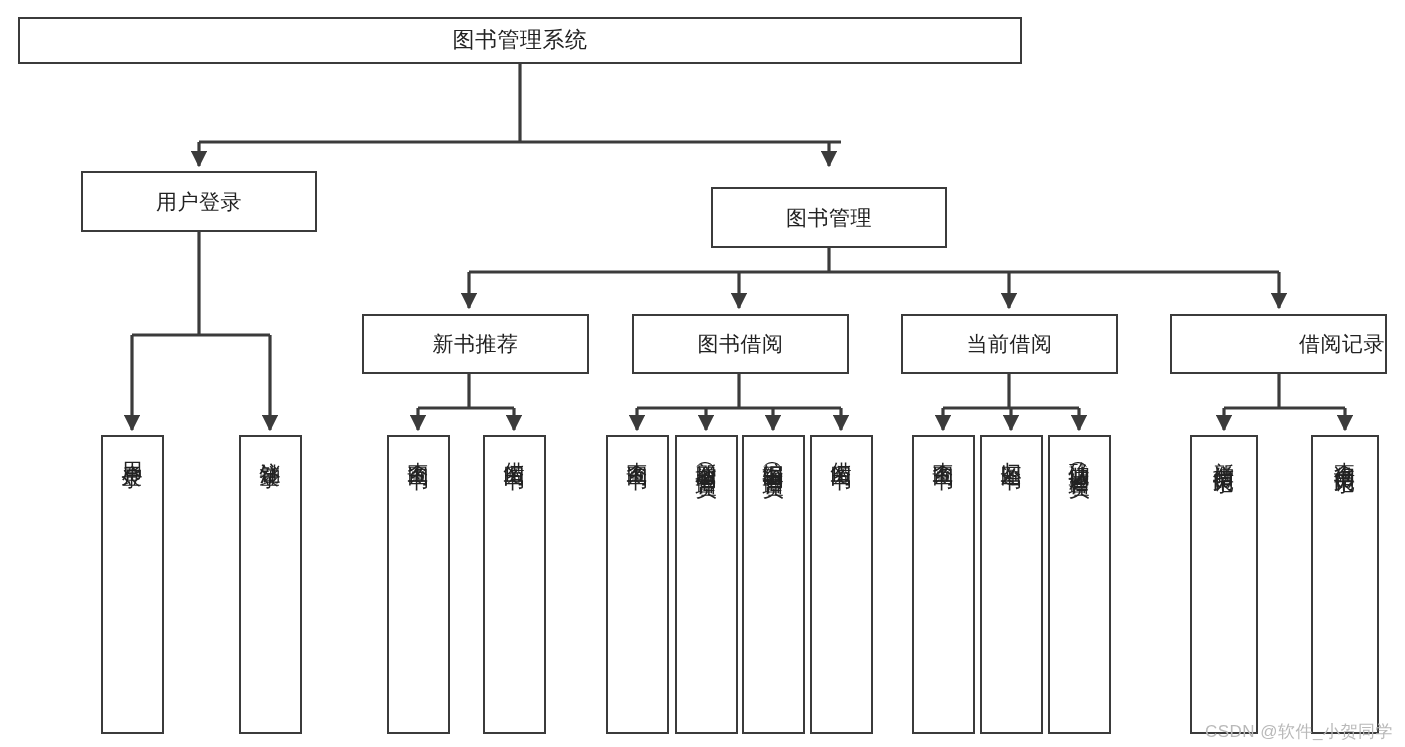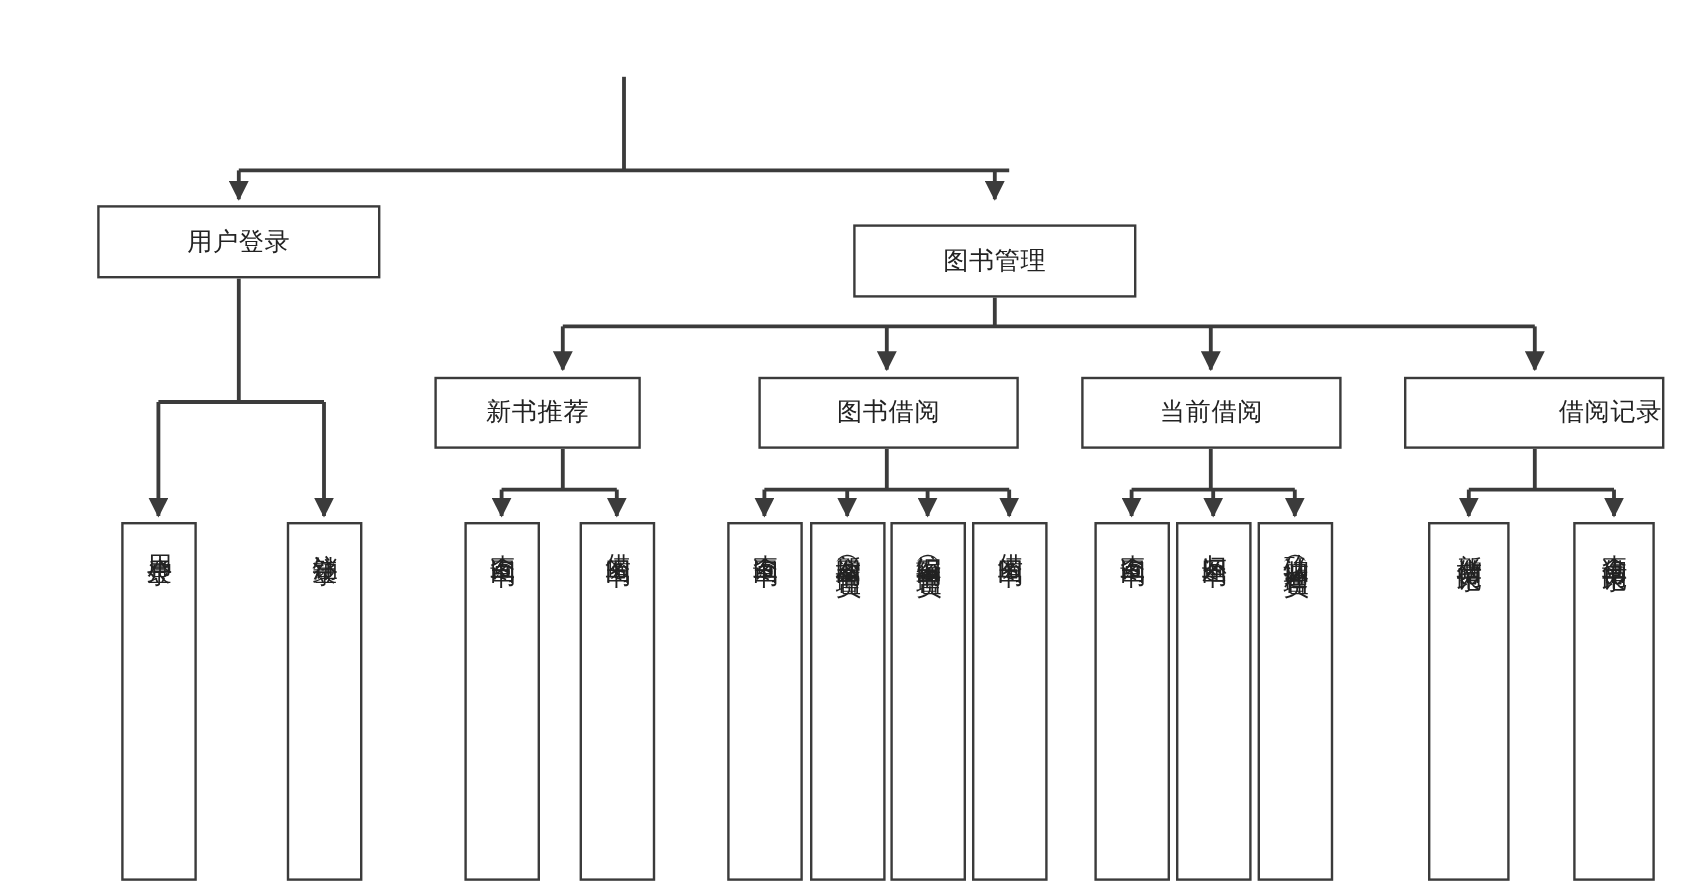--- a/index.html
+++ b/index.html
@@ -123,29 +123,32 @@
       <path d="M 1079 408 L 1079 430" marker-end="url(#arrow)"></path>
     </g>
     <g stroke="#3b3b3b" stroke-width="3.2" fill="none">
       <path d="M 1279 374 L 1279 408"></path>
       <path d="M 1224 408 L 1345 408"></path>
       <path d="M 1224 408 L 1224 430" marker-end="url(#arrow)"></path>
       <path d="M 1345 408 L 1345 430" marker-end="url(#arrow)"></path>
     </g>
   </svg>
 
+  <div class="node node-root horizontal" style="left:18px; top:17px; width:1004px; height:47px;">
+    <span class="node-label">图书管理系统</span>
+  </div>
 
   <div class="node horizontal" style="left:81px; top:171px; width:236px; height:61px;">
     <span class="node-label">用户登录</span>
   </div>
   <div class="node horizontal" style="left:711px; top:171px; width:236px; height:61px;margin-top:16px;">
     <span class="node-label">图书管理</span>
   </div>
 
-  <div class="node horizontal" style="left:362px; top:314px; width:172px; height:60px;">
+  <div class="node horizontal" style="left:362px; top:314px; width:227px; height:60px;">
     <span class="node-label">新书推荐</span>
   </div>
   <div class="node horizontal" style="left:632px; top:314px; width:217px; height:60px;">
     <span class="node-label">图书借阅</span>
   </div>
   <div class="node horizontal" style="left:901px; top:314px; width:217px; height:60px;">
     <span class="node-label">当前借阅</span>
   </div>
   <div class="node horizontal" style="left:1170px; top:314px; width:217px; height:60px;justify-content:flex-end;">
     <span class="node-label">借阅记录</span>
@@ -184,14 +187,15 @@
   <div class="node vertical" style="left:1048px; top:435px; width:63px; height:299px;">
     <span class="node-label">确认归还（管理员）</span>
   </div>
   <div class="node vertical" style="left:1190px; top:435px; width:68px; height:299px;">
     <span class="node-label">新增借阅记录</span>
   </div>
   <div class="node vertical" style="left:1311px; top:435px; width:68px; height:299px;">
     <span class="node-label">查询借阅记录</span>
   </div>
 
+  <div class="watermark">CSDN @软件_小贺同学</div>
 
 </div>
 
 </body></html>

